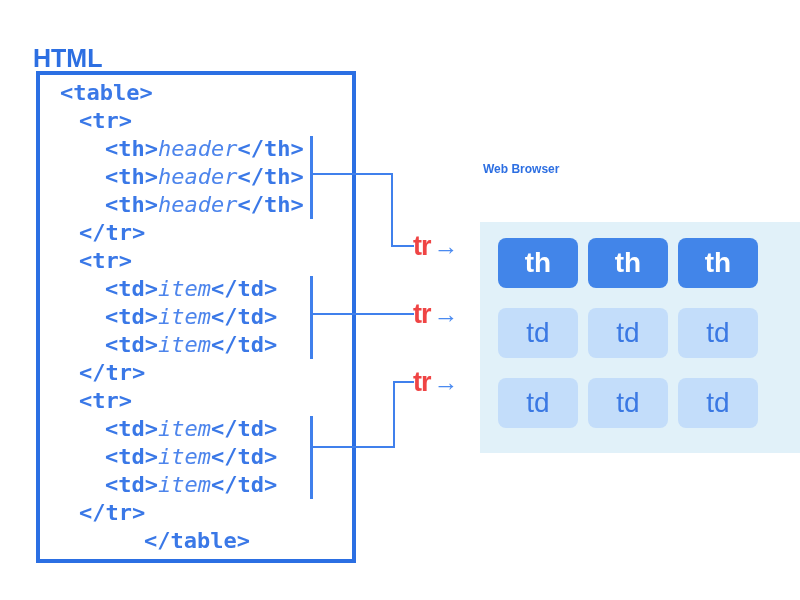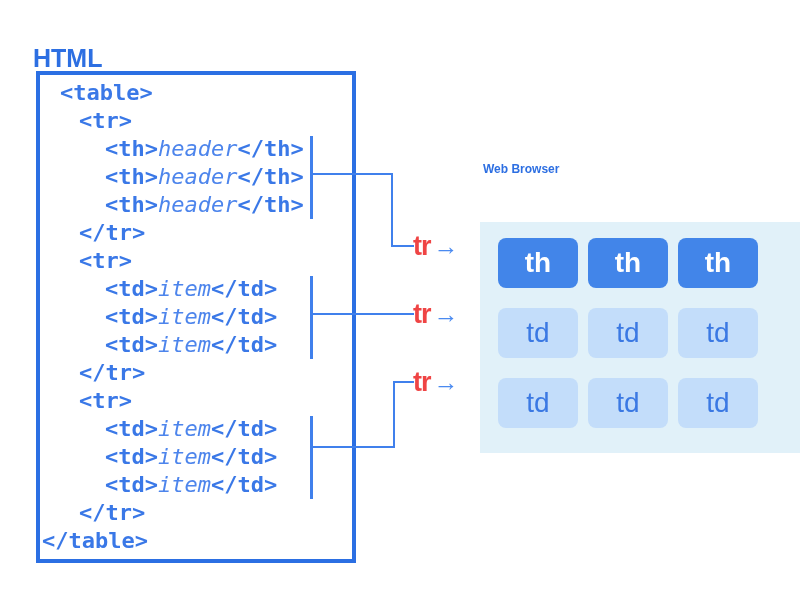--- a/index.html
+++ b/index.html
@@ -67,21 +67,21 @@
         <div class="code-line" style="padding-left: 39px;"><span class="seg-tag">&lt;tr&gt;</span></div>
         <div class="code-line" style="padding-left: 65px;"><span class="seg-tag">&lt;td&gt;</span><span class="seg-value">item</span><span class="seg-tag">&lt;/td&gt;</span></div>
         <div class="code-line" style="padding-left: 65px;"><span class="seg-tag">&lt;td&gt;</span><span class="seg-value">item</span><span class="seg-tag">&lt;/td&gt;</span></div>
         <div class="code-line" style="padding-left: 65px;"><span class="seg-tag">&lt;td&gt;</span><span class="seg-value">item</span><span class="seg-tag">&lt;/td&gt;</span></div>
         <div class="code-line" style="padding-left: 39px;"><span class="seg-tag">&lt;/tr&gt;</span></div>
         <div class="code-line" style="padding-left: 39px;"><span class="seg-tag">&lt;tr&gt;</span></div>
         <div class="code-line" style="padding-left: 65px;"><span class="seg-tag">&lt;td&gt;</span><span class="seg-value">item</span><span class="seg-tag">&lt;/td&gt;</span></div>
         <div class="code-line" style="padding-left: 65px;"><span class="seg-tag">&lt;td&gt;</span><span class="seg-value">item</span><span class="seg-tag">&lt;/td&gt;</span></div>
         <div class="code-line" style="padding-left: 65px;"><span class="seg-tag">&lt;td&gt;</span><span class="seg-value">item</span><span class="seg-tag">&lt;/td&gt;</span></div>
         <div class="code-line" style="padding-left: 39px;"><span class="seg-tag">&lt;/tr&gt;</span></div>
-        <div class="code-line" style="padding-left: 2px;"><span class="seg-tag">&lt;/table&gt;</span></div>
+        <div class="code-line" style="padding-left: 2px; text-align: center;"><span class="seg-tag">&lt;/table&gt;</span></div>
       </div>
   </div>
 
   <div class="conn" style="left:310px;top:136px;width:3px;height:83px;"></div>
   <div class="conn" style="left:310px;top:173px;width:83px;height:2px;"></div>
   <div class="conn" style="left:391px;top:173px;width:2px;height:74px;"></div>
   <div class="conn" style="left:391px;top:245px;width:23px;height:2px;"></div>
 
   <div class="conn" style="left:310px;top:276px;width:3px;height:83px;"></div>
   <div class="conn" style="left:310px;top:313px;width:104px;height:2px;"></div>

